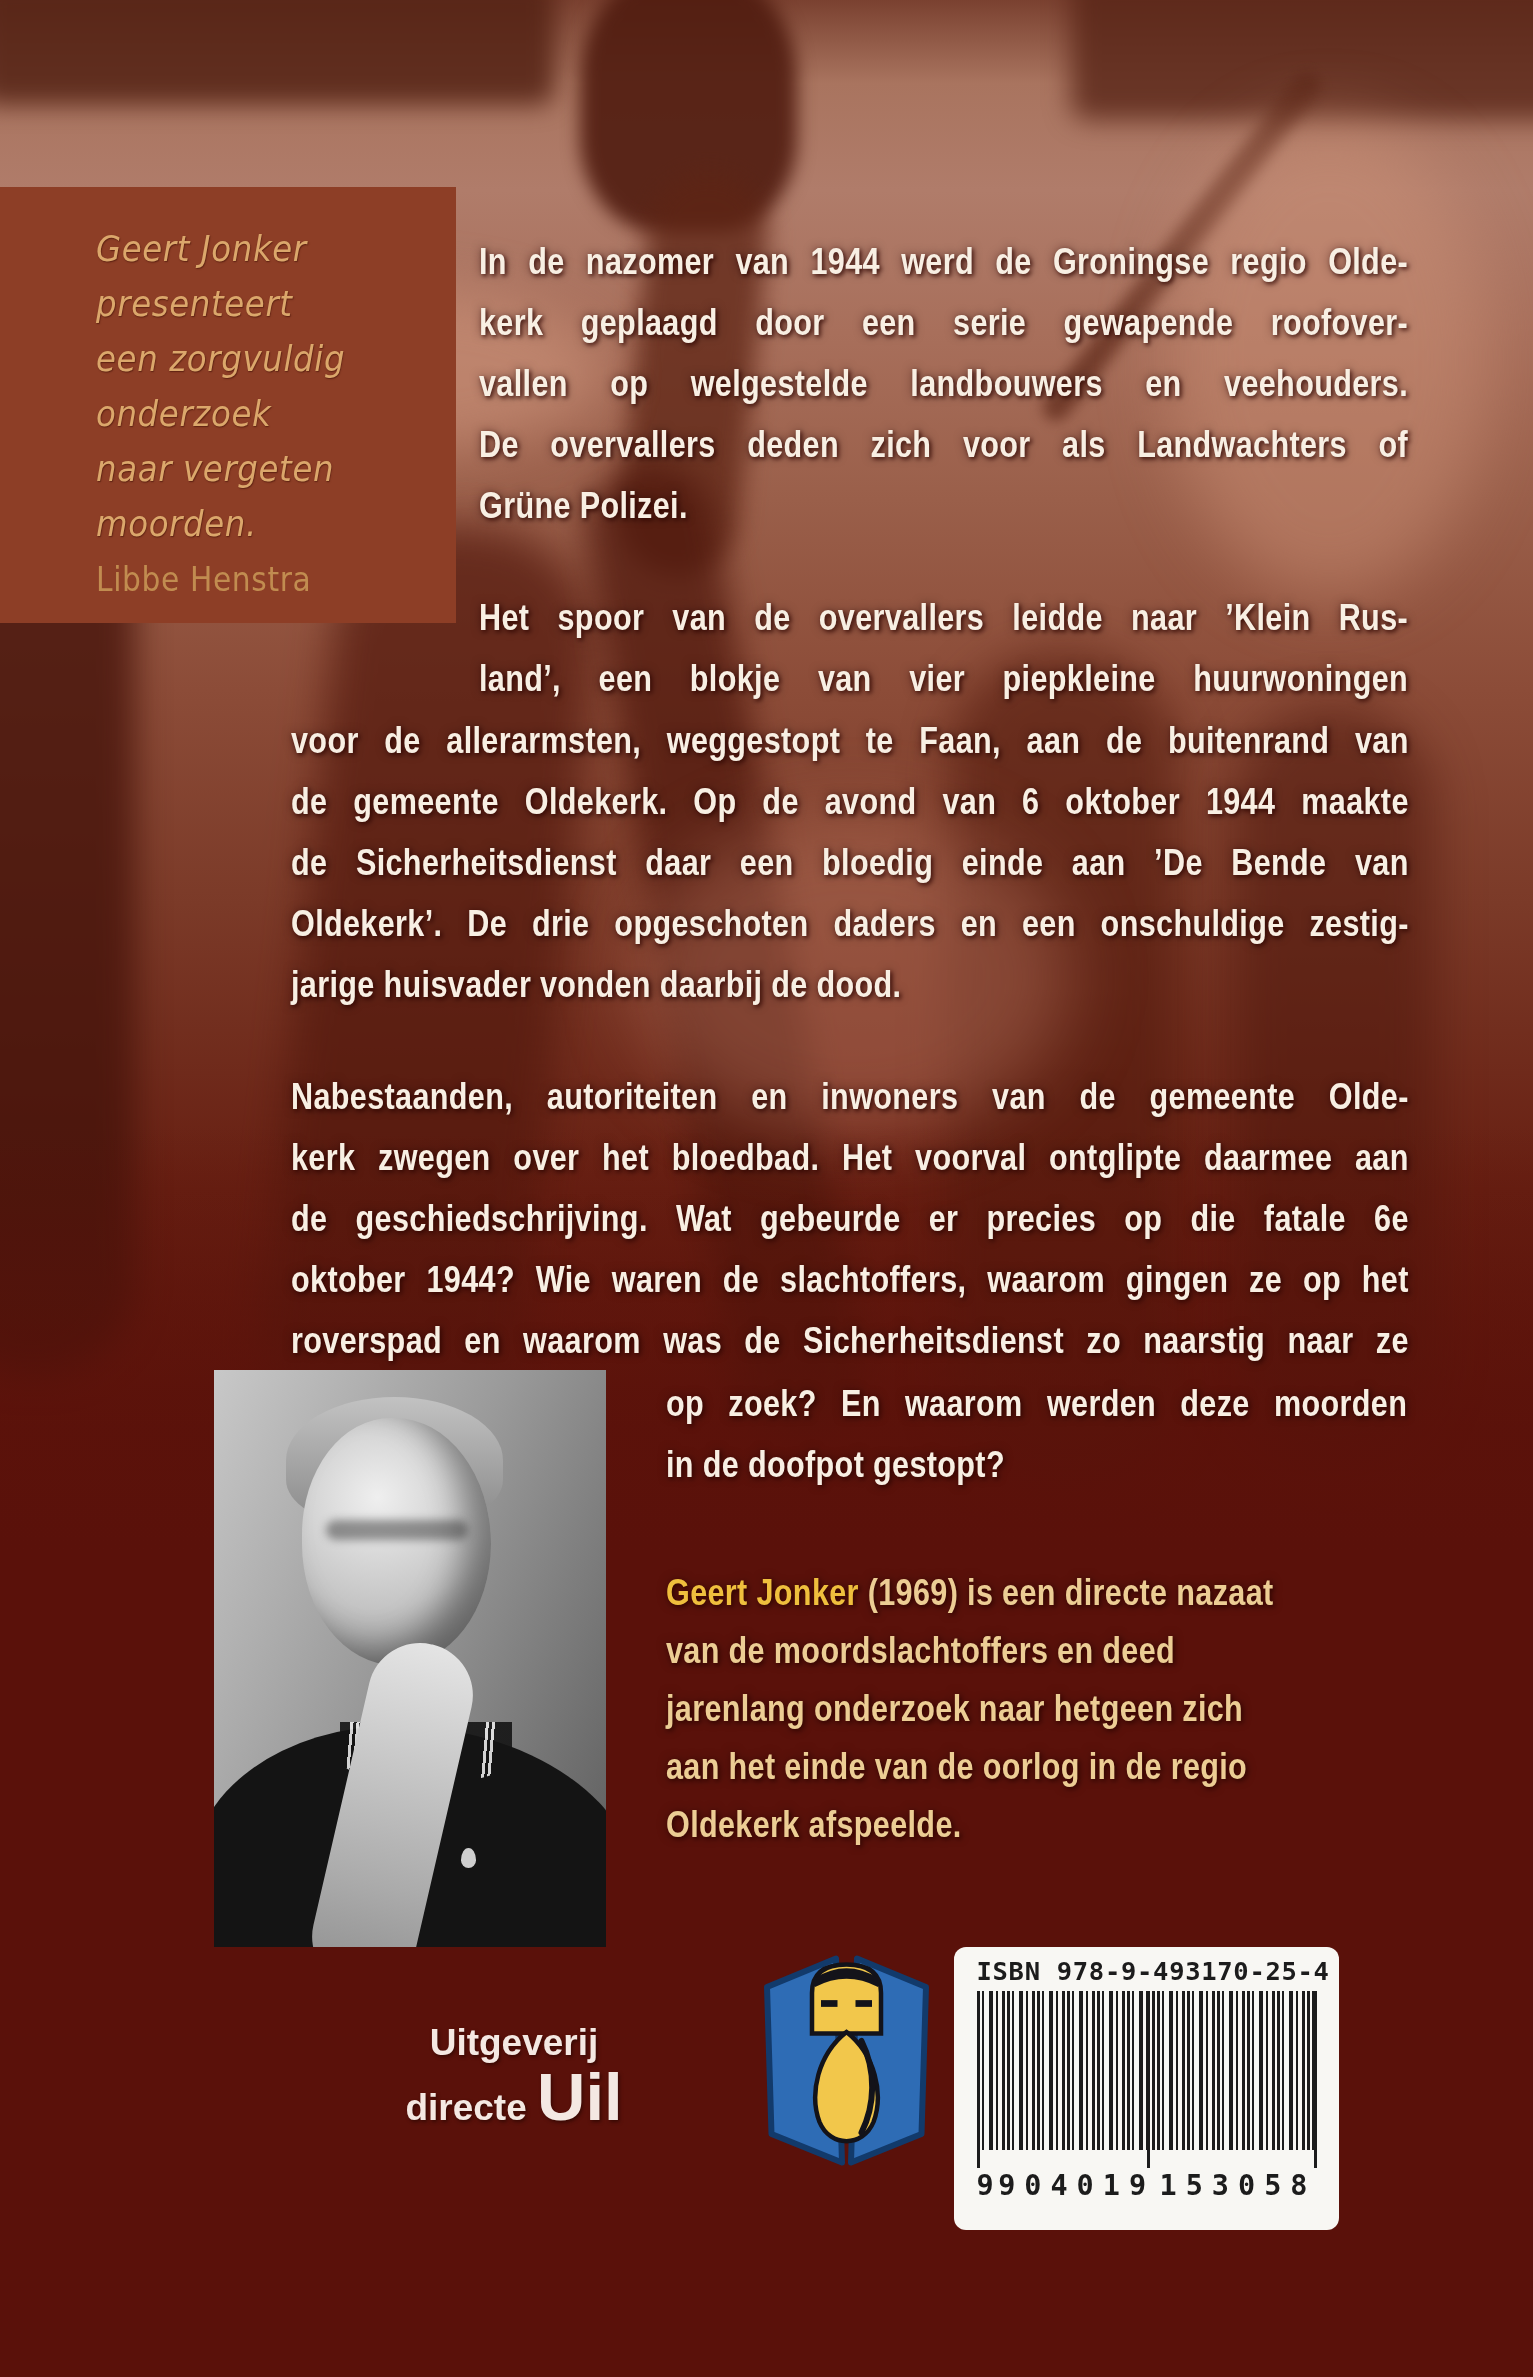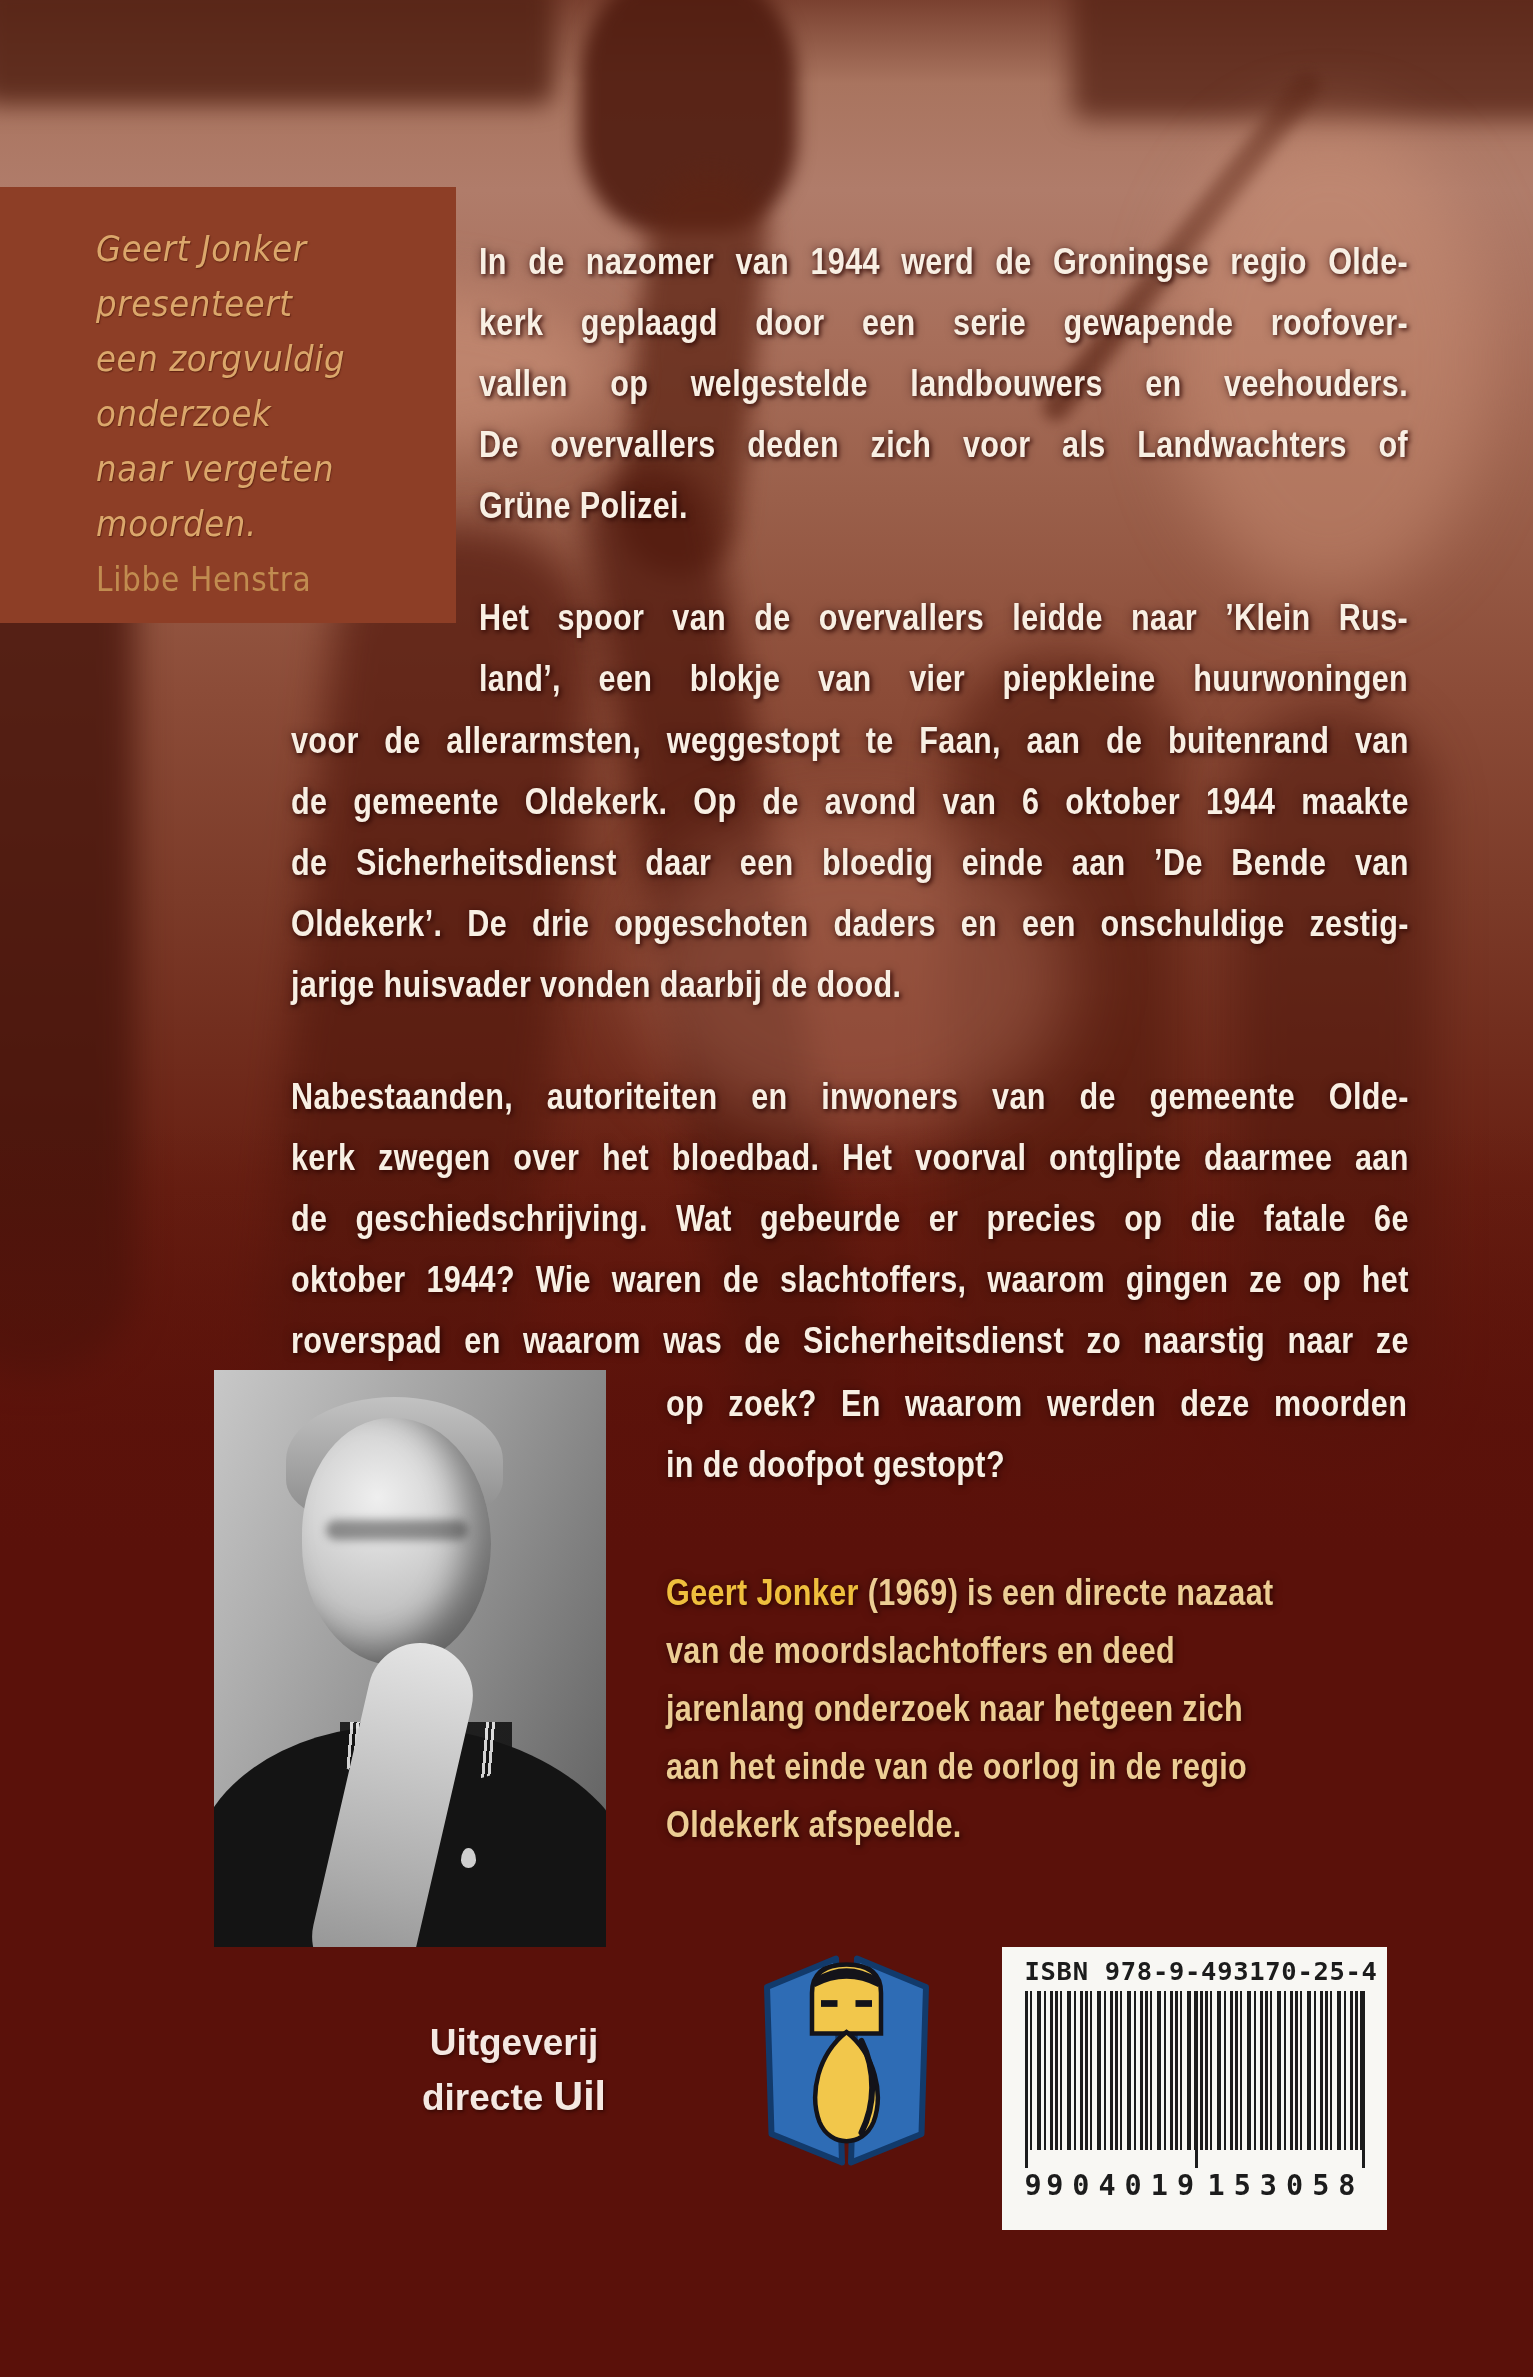--- a/index.html
+++ b/index.html
@@ -77,24 +77,24 @@
   .ph-collar{left:126px;top:352px;width:172px;height:60px;background:
      repeating-linear-gradient(95deg,#141414 0 10.5px,#e8e8e8 10.5px 13.5px,#141414 13.5px 16.5px,#e8e8e8 16.5px 19.5px,#141414 19.5px 45px);
      border-radius:0 0 40% 40%;opacity:.9;}
   .ph-hand{left:126px;top:270px;width:105px;height:352px;background:linear-gradient(180deg,#e4e4e4,#ababab 70%,#8f8f8f);border-radius:52px;transform:rotate(13deg);}
   .ph-logo{left:247px;top:478px;width:15px;height:19.5px;background:#cfcfcf;border-radius:50% 50% 50% 50%/60% 60% 40% 40%;}
   
   .publisher{position:absolute;left:315px;top:2020px;width:398px;text-align:center;z-index:2;color:var(--publisher-text);
     text-shadow:1.5px 1.5px 3.7px rgba(40,5,0,.7);}
   .pub-line1{font-weight:bold;font-size:37px;line-height:45px;}
   .pub-line2{font-weight:bold;font-size:37px;line-height:63px;}
-  .pub-uil{font-size:41px;}
+  .pub-uil{font-size:67px;}
   .logo{position:absolute;left:755px;top:1945px;z-index:2;}
   
-  .barcode{position:absolute;left:1002px;top:1947px;width:385px;height:283px;background:var(--barcode-bg);z-index:2;box-sizing:border-box;padding:7.5px 22.5px 0 22.5px;}
+  .barcode{position:absolute;left:954px;top:1947px;width:385px;height:283px;background:var(--barcode-bg);z-index:2;box-sizing:border-box;padding:7.5px 22.5px 0 22.5px;border-radius:12px;}
   .isbn-label{font-family:"DejaVu Sans Mono", monospace;font-weight:bold;font-size:25.5px;line-height:33px;color:var(--barcode-ink);text-align:center;letter-spacing:0.7px;white-space:nowrap;}
   .bars{position:relative;height:159px;margin-top:3px;
     background-image:repeating-linear-gradient(90deg,
       var(--barcode-ink) 0 3px, transparent 3px 5.2px,
       var(--barcode-ink) 5.2px 6.7px, transparent 6.7px 12px,
       var(--barcode-ink) 12px 16.5px, transparent 16.5px 19px,
       var(--barcode-ink) 19px 21px, transparent 21px 25.5px,
       var(--barcode-ink) 25.5px 28px, transparent 28px 30px);}
   .guard{position:absolute;top:0;width:3px;height:177px;background:var(--barcode-ink);}
   .g-left{left:0;} .g-mid{left:50%;} .g-right{right:0;}

